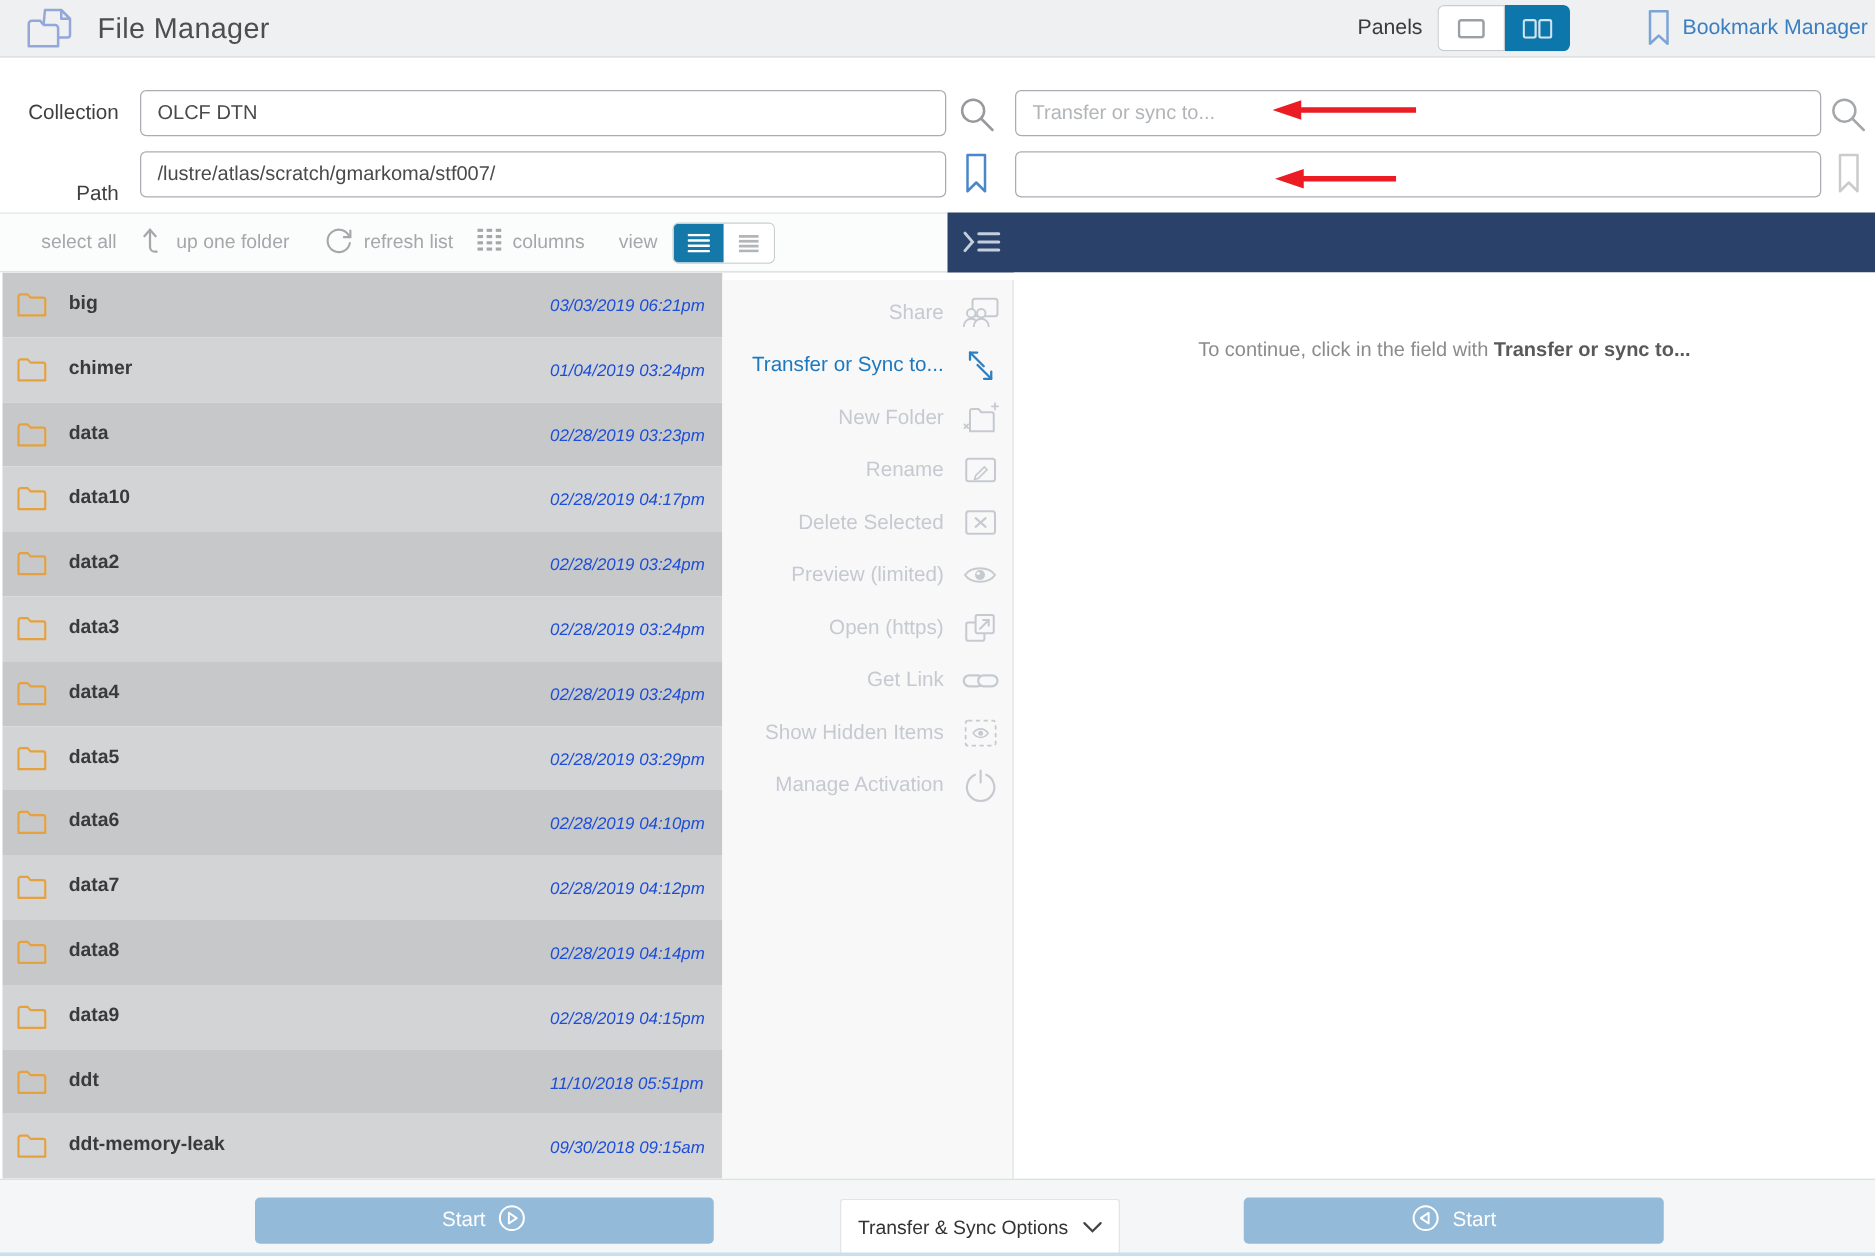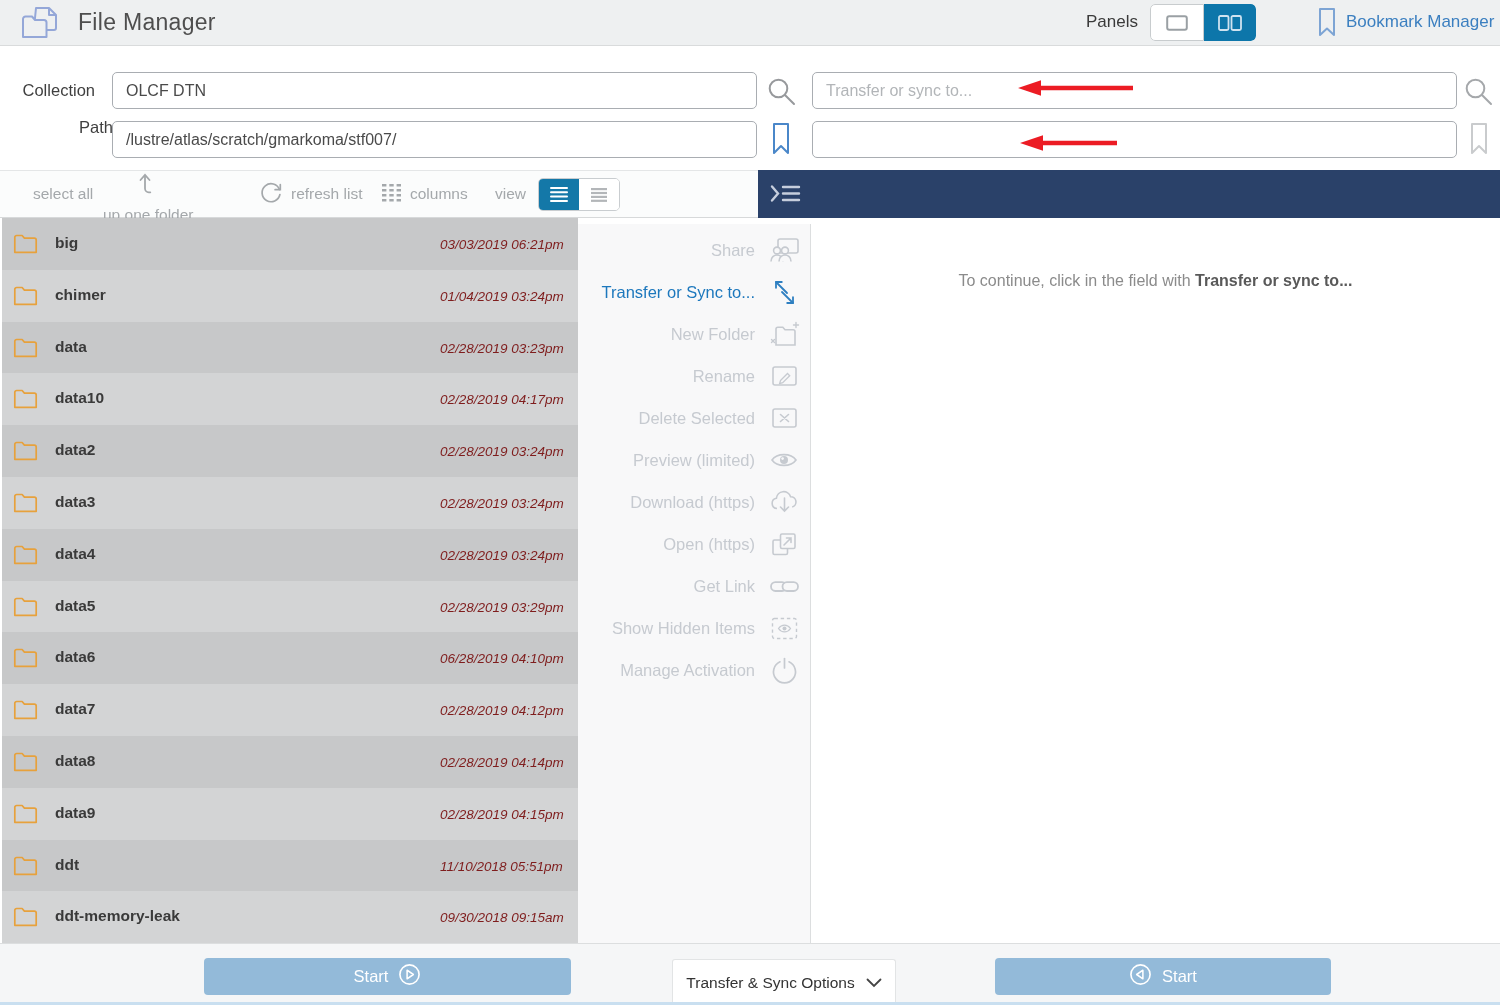--- a/index.html
+++ b/index.html
@@ -44,21 +44,21 @@
   .panel-menu-toggle { position:absolute; left:12px; top:13px; cursor:pointer; }
 
   
   .file-list { position:absolute; left:0; top:218px; width:578px; height:725px; background:#fff; overflow:hidden; }
   .file-row { position:relative; margin-left:2px; height:51.8px; }
   .file-row.odd { background:#c7c8c9; }
   .file-row.even { background:#d3d4d5; }
   .file-folder-icon { position:absolute; left:11px; top:15px; }
   .file-name { position:absolute; left:53px; top:16px; font-size:15.5px; font-weight:bold; color:#3a3a3a; }
   .file-date { position:absolute; left:438px; top:19px; width:128px; font-size:13.5px; font-style:italic;
-               color:#7f1d1d; white-space:nowrap; overflow:hidden; }
+               color:#1d4ed8; white-space:nowrap; overflow:hidden; }
 
   
   .action-menu { position:absolute; left:578px; top:224px; width:233px; height:725px; background:#f8f8f9;
                  border-right:1px solid #dcdedf; box-sizing:border-box; padding-top:5px; }
   .menu-item { height:42px; display:flex; align-items:center; justify-content:flex-end; gap:13px;
                padding-right:10px; color:#c6cad0; font-size:16.5px; cursor:pointer; }
   .menu-item .mi-icon { width:32px; display:flex; justify-content:center; color:#c6cad0; }
   .menu-item.active { color:#1d78bd; }
   .menu-item.active .mi-icon { color:#2e7fc1; }
 
@@ -125,21 +125,21 @@
 
   <span class="loc-label" style="left:0; top:81px;">Collection</span>
   <input class="loc-input" style="left: 112px; top: 72px;" value="OLCF DTN">
   <span class="hotspot-icon" style="left:766px; top:76px; color:#97999c;">
     <svg width="30" height="30" viewBox="0 0 30 30">
       <circle cx="12.5" cy="12.5" r="8.8" fill="none" stroke="currentColor" stroke-width="2"></circle>
       <path d="M19.2 19.2 L28 28" stroke="currentColor" stroke-width="2" stroke-linecap="round"></path>
     </svg>
   </span>
 
-  <span class="loc-label" style="left:0; top:118px;padding-left:18px;">Path</span>
+  <span class="loc-label" style="left:0; top:146px;">Path</span>
   <input class="loc-input" style="left: 112px; top: 121px;" value="/lustre/atlas/scratch/gmarkoma/stf007/">
   <span class="hotspot-icon" style="left:770px; top:122px; color:#4a87c9;">
     <svg width="22" height="34" viewBox="0 0 22 34">
       <path d="M4 2 h14 v29 l-7 -7 l-7 7 z" fill="none" stroke="currentColor" stroke-width="2" stroke-linejoin="round"></path>
     </svg>
   </span>
 
   <input class="loc-input" style="left: 812px; top: 72px;" placeholder="Transfer or sync to...">
   <span class="hotspot-icon" style="left:1463px; top:76px; color:#a5a8ab;">
     <svg width="30" height="30" viewBox="0 0 30 30">
@@ -163,21 +163,21 @@
   <span class="annotation-arrow" style="left:1020px; top:134px;">
     <svg width="97" height="18" viewBox="0 0 97 18">
       <path d="M97 6.8 H23 V1.2 L0 9 L23 16.8 V11.2 H97 z" fill="#ec1c24"></path>
     </svg>
   </span>
 
   <div class="toolbar">
     <span class="tb-item" style="left:33px;">
       <span>select all</span>
     </span>
-    <span class="tb-item" style="left:103px;flex-direction:column;">
+    <span class="tb-item" style="left:113px;">
       <span>
         <svg width="20" height="23" viewBox="0 0 20 23">
           <g fill="none" stroke="currentColor" stroke-width="1.8" stroke-linecap="round">
             <path d="M7 5 v12.5 a3.8 3.8 0 0 0 3.8 3.8 h1.5"></path>
             <path d="M2.5 9 L7 3.8 L11.5 9"></path>
           </g>
         </svg>
       </span>
       <span>up one folder</span>
     </span>
@@ -306,21 +306,21 @@
             <path d="M1.8 19.3 V4.3 A1.8 1.8 0 0 1 3.6 2.5 H9.1 l2.3 2.6 h9.9 a1.9 1.9 0 0 1 1.9 1.9 V19.3 z" fill="none" stroke="#e7a13c" stroke-width="1.7" stroke-linejoin="round"></path>
           </svg></span>
     <span class="file-name">data5</span>
     <span class="file-date">02/28/2019 03:29pm</span>
   </div>
       <div class="file-row odd">
     <span class="file-folder-icon"><svg width="25" height="21" viewBox="0 0 25 21">
             <path d="M1.8 19.3 V4.3 A1.8 1.8 0 0 1 3.6 2.5 H9.1 l2.3 2.6 h9.9 a1.9 1.9 0 0 1 1.9 1.9 V19.3 z" fill="none" stroke="#e7a13c" stroke-width="1.7" stroke-linejoin="round"></path>
           </svg></span>
     <span class="file-name">data6</span>
-    <span class="file-date">06/28/2019 04:10pm</span>
+    <span class="file-date">02/28/2019 04:10pm</span>
   </div>
       <div class="file-row even">
     <span class="file-folder-icon"><svg width="25" height="21" viewBox="0 0 25 21">
             <path d="M1.8 19.3 V4.3 A1.8 1.8 0 0 1 3.6 2.5 H9.1 l2.3 2.6 h9.9 a1.9 1.9 0 0 1 1.9 1.9 V19.3 z" fill="none" stroke="#e7a13c" stroke-width="1.7" stroke-linejoin="round"></path>
           </svg></span>
     <span class="file-name">data7</span>
     <span class="file-date">02/28/2019 04:12pm</span>
   </div>
       <div class="file-row odd">
     <span class="file-folder-icon"><svg width="25" height="21" viewBox="0 0 25 21">
@@ -417,31 +417,20 @@
     <span class="mi-label">Preview (limited)</span>
     <span class="mi-icon">
           <svg width="28" height="20" viewBox="0 0 28 20">
             <path d="M2 10 C7 2.8 21 2.8 26 10 C21 17.2 7 17.2 2 10 z" fill="none" stroke="currentColor" stroke-width="1.6"></path>
             <circle cx="14" cy="10" r="4" fill="currentColor"></circle>
             <circle cx="12.6" cy="8.6" r="1.3" fill="#f8f8f9"></circle>
           </svg>
         </span>
   </div>
       <div class="menu-item">
-    <span class="mi-label">Download (https)</span>
-    <span class="mi-icon">
-          <svg width="31" height="26" viewBox="0 0 31 26">
-            <g fill="none" stroke="currentColor" stroke-width="1.6">
-              <path d="M8 19.5 a5.2 5.2 0 0 1 -.6 -10.3 a7.3 7.3 0 0 1 14.2 -1.5 a5.2 5.2 0 0 1 1.6 10.2"></path>
-              <path stroke-linecap="round" d="M15.5 9 v13 M11.5 18 l4 4 4-4"></path>
-            </g>
-          </svg>
-        </span>
-  </div>
-      <div class="menu-item">
     <span class="mi-label">Open (https)</span>
     <span class="mi-icon">
           <svg width="29" height="27" viewBox="0 0 29 27">
             <g fill="none" stroke="currentColor" stroke-width="1.6">
               <rect x="3" y="9" width="14.5" height="14.5" rx="1.5"></rect>
               <rect x="10.5" y="3" width="14.5" height="14.5" rx="1.5" fill="#f8f8f9"></rect>
               <path stroke-linecap="round" d="M14 14 L21 7 M16.5 7 H21 v4.5"></path>
             </g>
           </svg>
         </span>

